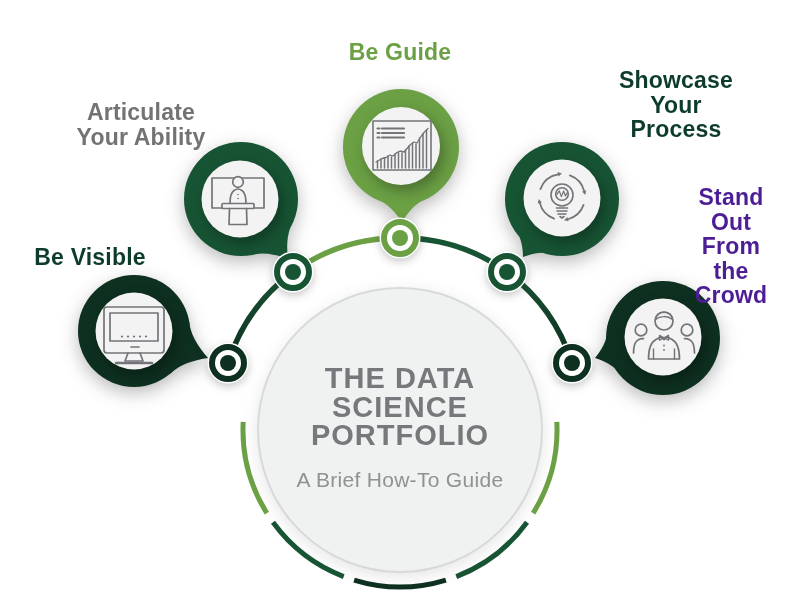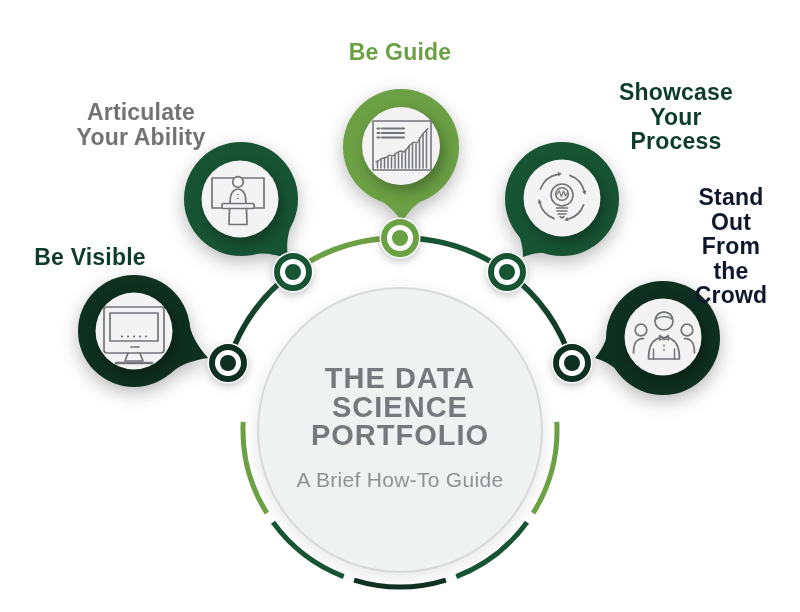--- a/index.html
+++ b/index.html
@@ -183,23 +183,23 @@
     <circle cx="572" cy="363" r="20.5" fill="#ffffff"></circle>
     <circle cx="572" cy="363" r="16" fill="none" stroke-width="6" stroke="#0E3020"></circle>
     <circle cx="572" cy="363" r="8" fill="#0E3020"></circle>
   </g>
 </svg>
 
 <div class="node-label" style="left: 90px; top: 257px; color: rgb(13, 60, 43);">Be Visible</div>
 <div class="node-label" style="left: 141px; top: 124px; color: #737373;">Articulate
 Your Ability</div>
 <div class="node-label" style="left: 400px; top: 52px; color: rgb(107, 160, 68);">Be Guide</div>
-<div class="node-label" style="left: 676px; top: 117px; color: rgb(13, 60, 43);">Showcase
+<div class="node-label" style="left: 676px; top: 105px; color: rgb(13, 60, 43);">Showcase
 Your Process</div>
-<div class="node-label" style="left: 731px; top: 246px; color: #0f172a;">Stand Out
+<div class="node-label" style="left: 731px; top: 246px; color: #4c1d95;">Stand Out
 From the
 Crowd</div>
 
 <div class="center-text">
   <div class="center-title" style="color: rgb(119, 120, 123);">THE DATA
 SCIENCE
 PORTFOLIO</div>
   <div class="center-subtitle" style="color: rgb(143, 145, 147);">A Brief How-To Guide</div>
 </div>
 

